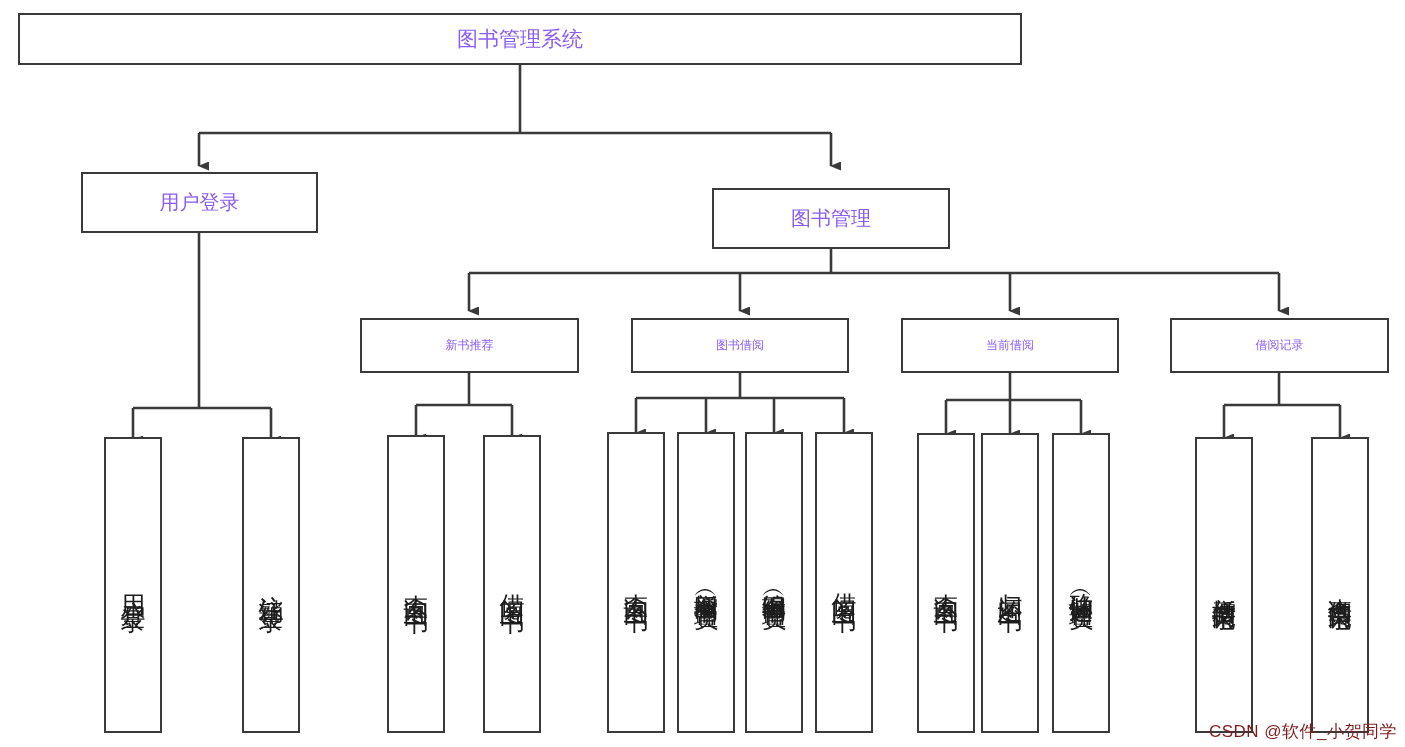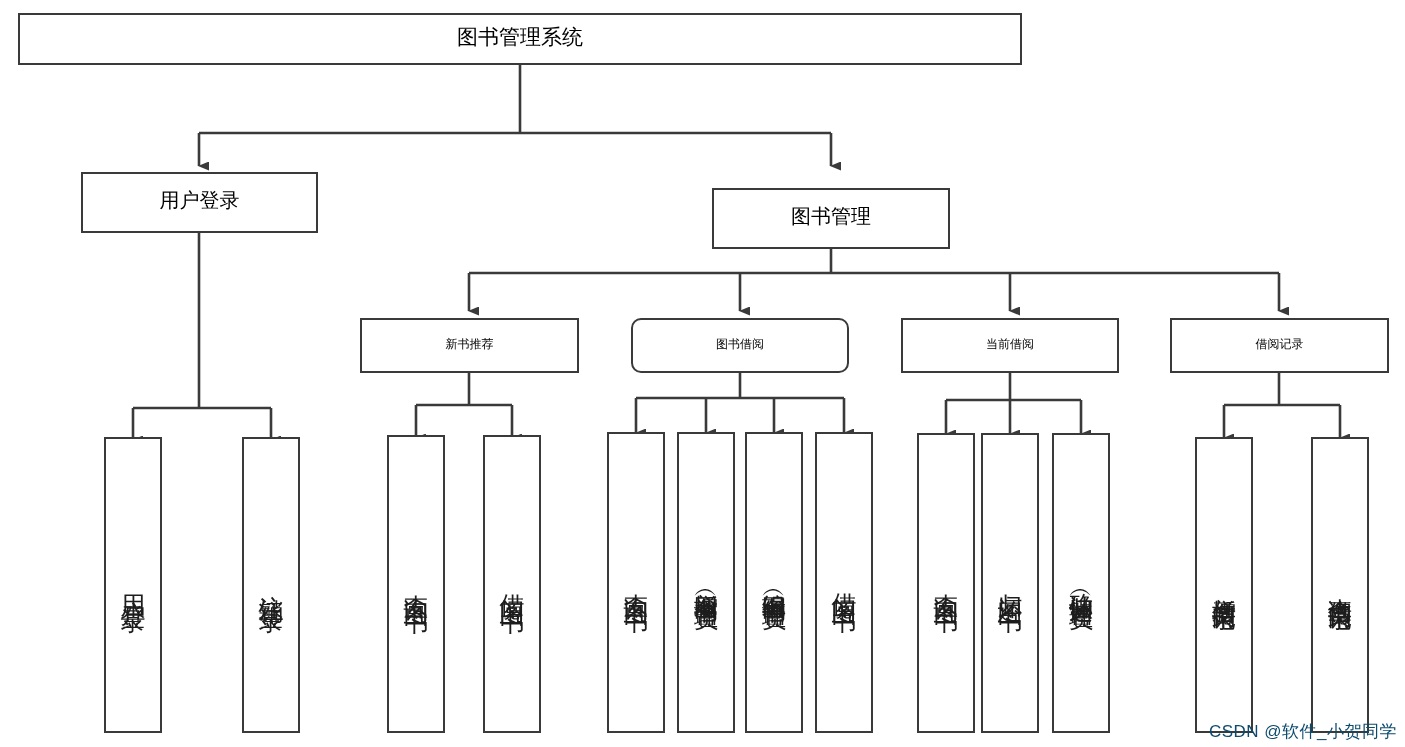--- a/index.html
+++ b/index.html
@@ -10,23 +10,22 @@
   }
   #stage{position:relative;width:1405px;height:747px;background:#ffffff;}
   svg.wires{position:absolute;left:0;top:0;width:1405px;height:747px;pointer-events:none;}
 
   .node{
     position:absolute;
     box-sizing:border-box;
     background:#ffffff;
     border:2px solid #3a3a3a;
     display:flex;align-items:center;justify-content:center;
-    color:#000000;
+    color:#8b5cf6;
     line-height:1.12;
-    font-family:Liberation Mono, monospace;
   }
   .node.root{font-size:21px;}
   .node.lvl2{font-size:20px;}
   .node.lvl3{font-size:12px;}
 
   .leaf{
     position:absolute;
     box-sizing:border-box;
     background:#ffffff;
     border:2px solid #3a3a3a;
@@ -41,21 +40,21 @@
     line-height:1;
     color:#1d1d1d;
     white-space:nowrap;
   }
   .leaf.tight .vtext{font-size:24px;letter-spacing:2px;}
 
   .watermark{
     position:absolute;
     right:8px;bottom:4px;
     font-size:17px;
-    color:#0c4a6e;
+    color:#7f1d1d;
     letter-spacing:0.5px;
     white-space:nowrap;
   }
 </style>
 </head>
 <body>
 
 <div id="stage">
 
   <svg class="wires" viewBox="0 0 1405 747" xmlns="http://www.w3.org/2000/svg">
@@ -115,21 +114,21 @@
   <div class="node lvl2" style="left:81px;top:172px;width:237px;height:61px;">
     <span>用户登录</span>
   </div>
   <div class="node lvl2" style="left:712px;top:188px;width:238px;height:61px;">
     <span>图书管理</span>
   </div>
 
   <div class="node lvl3" style="left:360px;top:318px;width:219px;height:55px;">
     <span>新书推荐</span>
   </div>
-  <div class="node lvl3" style="left:631px;top:318px;width:218px;height:55px;border-radius:10px;">
+  <div class="node lvl3" style="left:631px;top:318px;width:218px;height:55px;">
     <span>图书借阅</span>
   </div>
   <div class="node lvl3" style="left:901px;top:318px;width:218px;height:55px;text-align:right;">
     <span>当前借阅</span>
   </div>
   <div class="node lvl3" style="left:1170px;top:318px;width:219px;height:55px;">
     <span>借阅记录</span>
   </div>
 
   <div class="leaf" style="left:104px;top:437px;width:58px;height:296px;">

